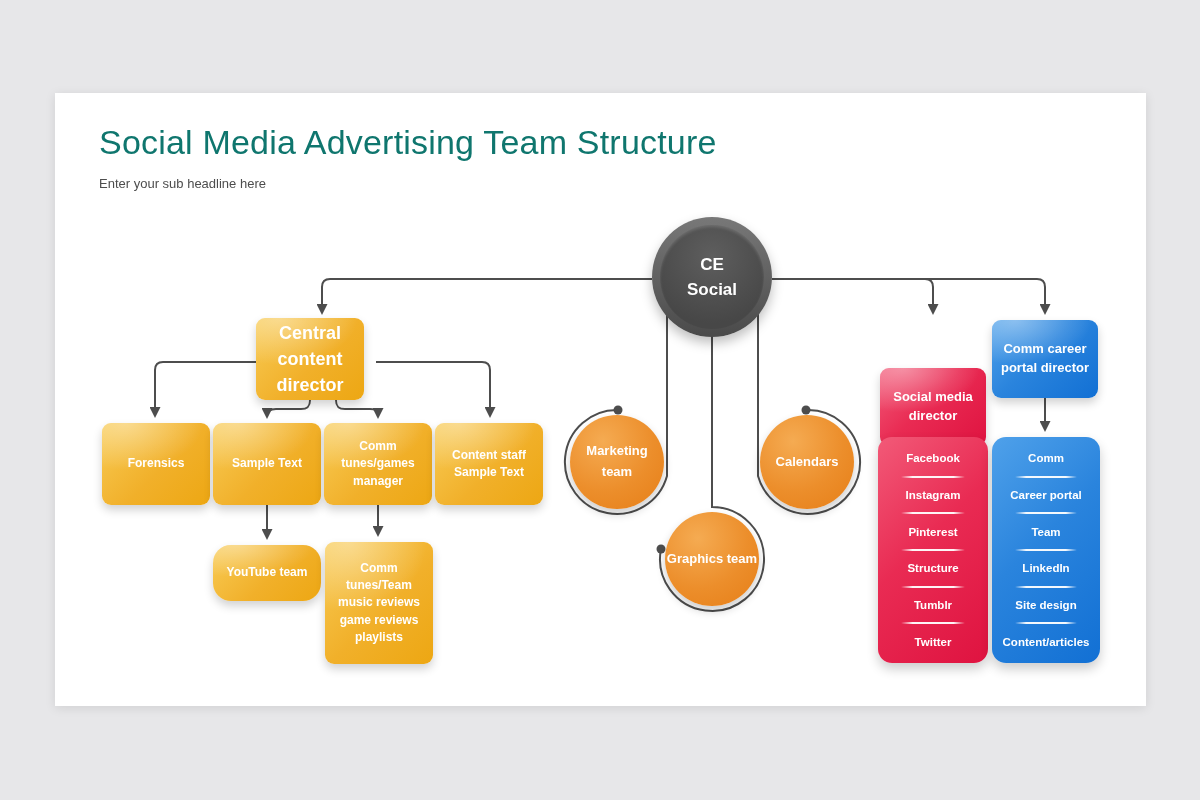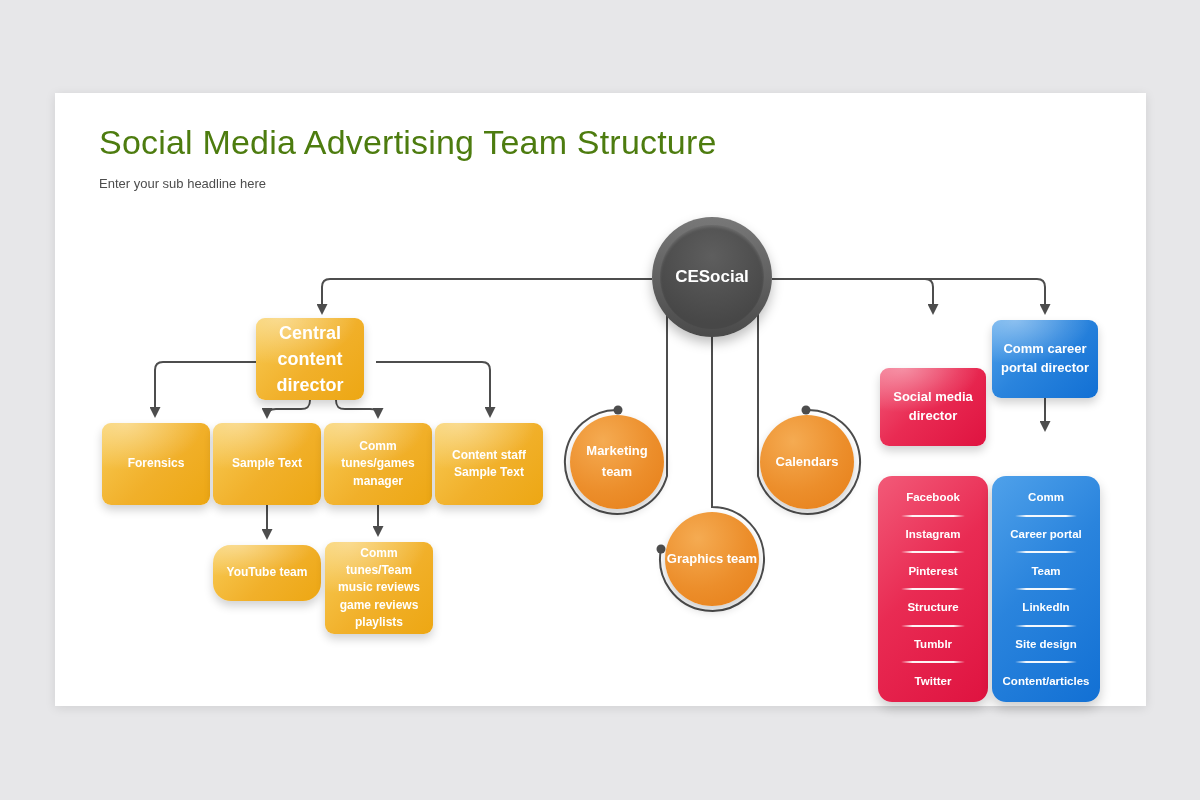--- a/index.html
+++ b/index.html
@@ -4,21 +4,21 @@
 <style>
   * { margin:0; padding:0; box-sizing:border-box; }
   html,body { width:1200px; height:800px; overflow:hidden; }
   body { background:#e7e7e9; font-family:"Liberation Sans", sans-serif; }
   .stage { position:relative; width:1200px; height:800px; }
 
   .slide { position:absolute; left:55px; top:93px; width:1091px; height:613px;
            background:#ffffff; box-shadow:0 2px 10px rgba(0,0,0,0.10); }
 
   .title { position:absolute; left:99px; top:124px; font-size:34px; line-height:1.1;
-           color:#4d7c0f; font-weight:400; letter-spacing:0.2px; }
+           color:#0f766e; font-weight:400; letter-spacing:0.2px; }
   .subtitle { position:absolute; left:99px; top:176px; font-size:13px; color:#4d4d4d; }
 
   .connectors { position:absolute; left:0; top:0; z-index:1; pointer-events:none; }
 
   .node { position:absolute; z-index:2; display:flex; align-items:center; justify-content:center;
           text-align:center; color:#fff; font-weight:bold; }
 
   .box { border-radius:9px; box-shadow:0 5px 10px rgba(0,0,0,0.18); padding:4px 8px;
          font-size:12px; line-height:1.45; }
   .box::before { content:""; position:absolute; inset:0; border-radius:inherit;
@@ -29,42 +29,42 @@
   .yellow { background:linear-gradient(135deg,#f8cb55 0%,#f1b02a 55%,#eda713 100%); }
   .pink   { background:linear-gradient(135deg,#f25a78 0%,#e92b53 45%,#df1340 100%); }
   .blue   { background:linear-gradient(135deg,#4fa1ea 0%,#2a84dd 45%,#1270d4 100%); }
 
   .n-ccd { left:256px; top:318px; width:108px; height:82px; font-size:18px; }
   .n-forensics    { left:102px; top:423px; width:108px; height:82px;justify-content:center; }
   .n-sample       { left:213px; top:423px; width:108px; height:82px; }
   .n-commmgr      { left:324px; top:423px; width:108px; height:82px; }
   .n-contentstaff { left:435px; top:423px; width:108px; height:82px; }
   .n-youtube  { left:213px; top:545px; width:108px; height:56px;border-radius:18px; }
-  .n-commteam { left:325px; top:542px; width:108px; height:92px; }
+  .n-commteam { left:325px; top:542px; width:108px; height:122px; }
   .n-smd  { left:880px; top:320px; width:106px; height:78px; font-size:13px;margin-top:48px; }
   .n-ccpd { left:992px; top:320px; width:106px; height:78px; font-size:13px; }
 
   .ce { left:652px; top:217px; width:120px; height:120px; border-radius:50%;
         background:linear-gradient(180deg,#787878,#4a4a4a);
         box-shadow:0 6px 12px rgba(0,0,0,0.25); }
   .ce-inner { position:absolute; inset:8px; border-radius:50%;
         background:radial-gradient(circle at 50% 30%,#5e5e5e,#474747 75%);
-        display:flex; flex-direction:row; align-items:center; justify-content:center;
+        display:flex; flex-direction:column; align-items:center; justify-content:center;
         font-size:17px; line-height:1.5; color:#fff; font-weight:bold;
         box-shadow:inset 0 2px 3px rgba(255,255,255,0.15);text-align:right; }
 
   .circle { width:94px; height:94px; border-radius:50%; font-size:13px; line-height:1.6;
         background:radial-gradient(circle at 35% 28%,#f5ab52 0%,#ec8e2b 55%,#e67e17 100%);
         box-shadow:0 5px 10px rgba(0,0,0,0.20); }
   .c-marketing { left:570px; top:415px; }
   .c-graphics  { left:665px; top:512px; }
   .c-calendars { left:760px; top:415px; }
 
   .list { position:absolute; z-index:2; display:flex; flex-direction:column;
-          border-radius:14px; box-shadow:0 6px 12px rgba(0,0,0,0.20); padding:4px 12px;margin-top:39px; }
+          border-radius:14px; box-shadow:0 6px 12px rgba(0,0,0,0.20); padding:4px 12px; }
   .list-pink { left:878px; top:437px; width:110px; height:226px; }
   .list-blue { left:992px; top:437px; width:108px; height:226px; }
   .li { flex:1; display:flex; align-items:center; justify-content:center;
         color:#fff; font-weight:bold; font-size:11.5px; text-align:center; padding:0 4px; }
   .divider { height:2px; margin:0 11px; border-radius:2px;
         background:linear-gradient(90deg, rgba(255,255,255,0), rgba(255,255,255,0.95) 18%,
                    rgba(255,255,255,0.95) 82%, rgba(255,255,255,0)); }
 </style>
 </head>
 <body>

